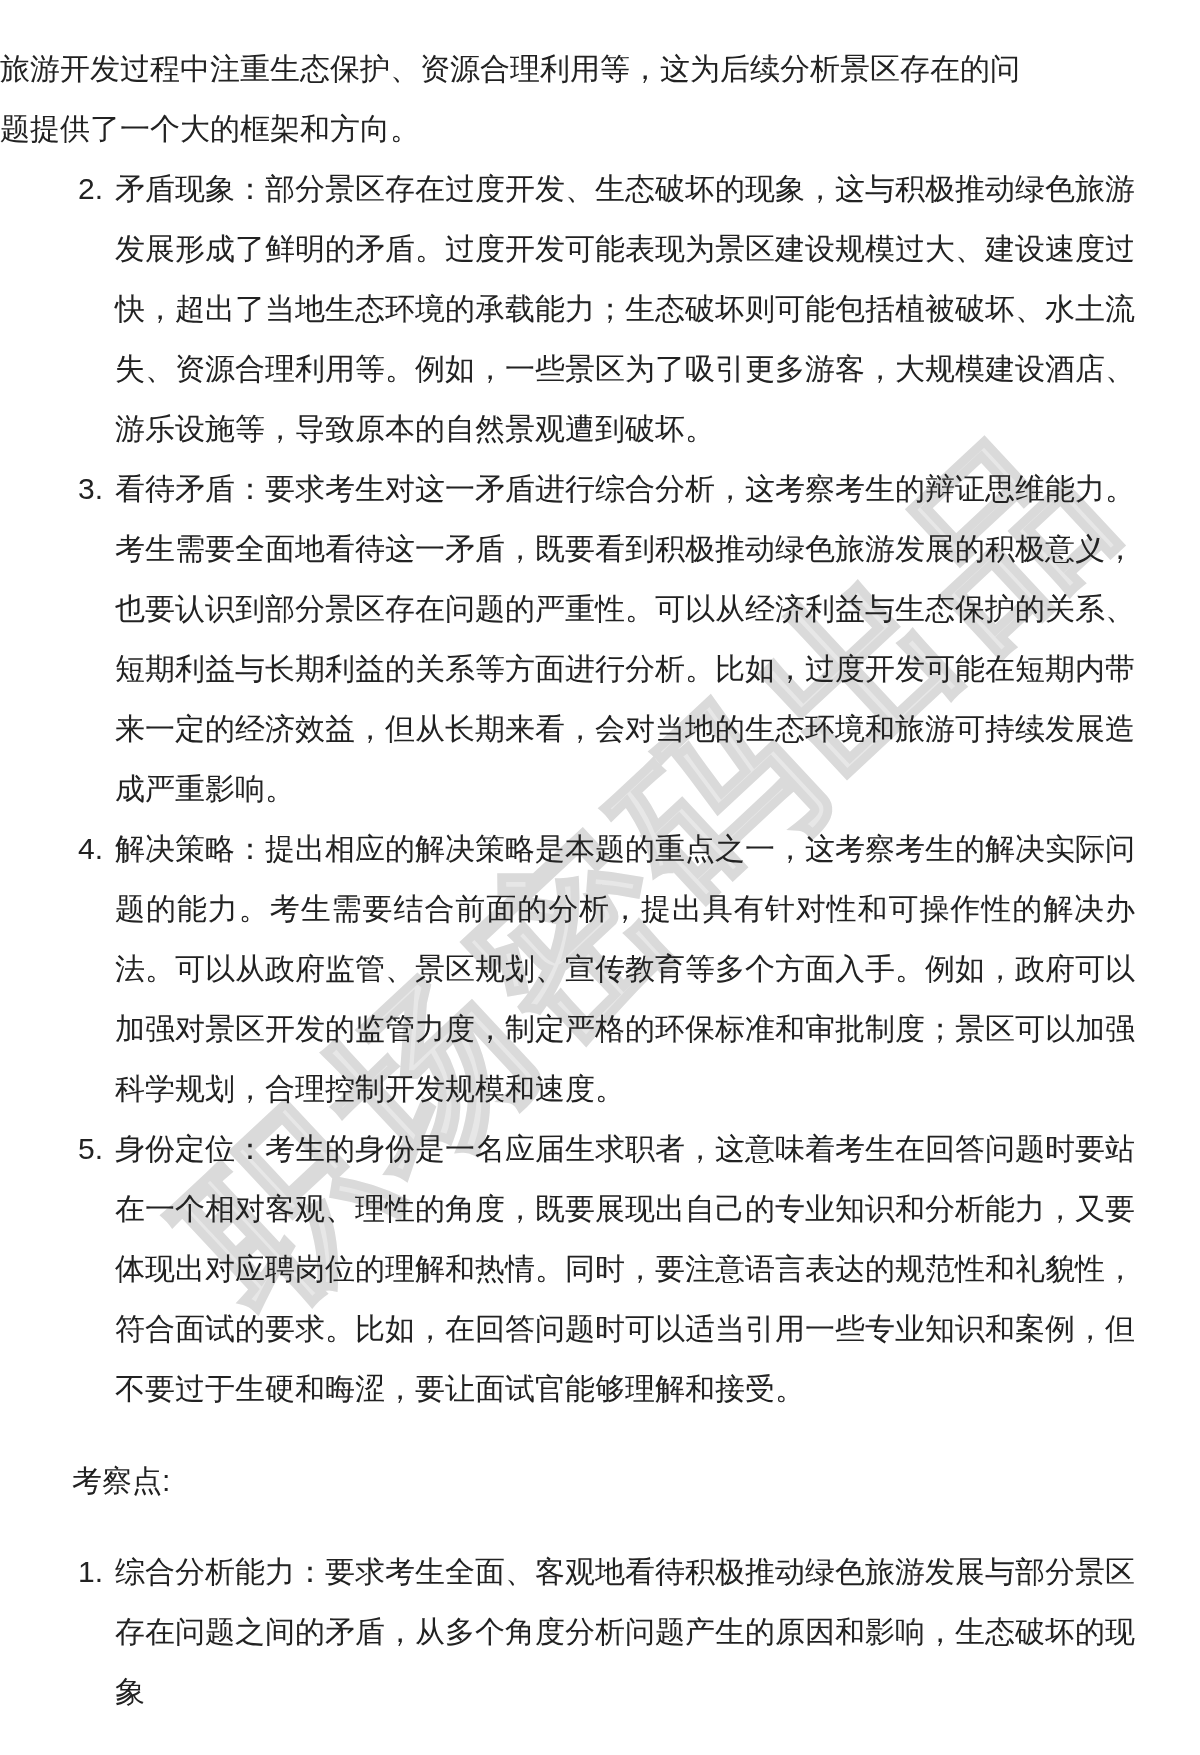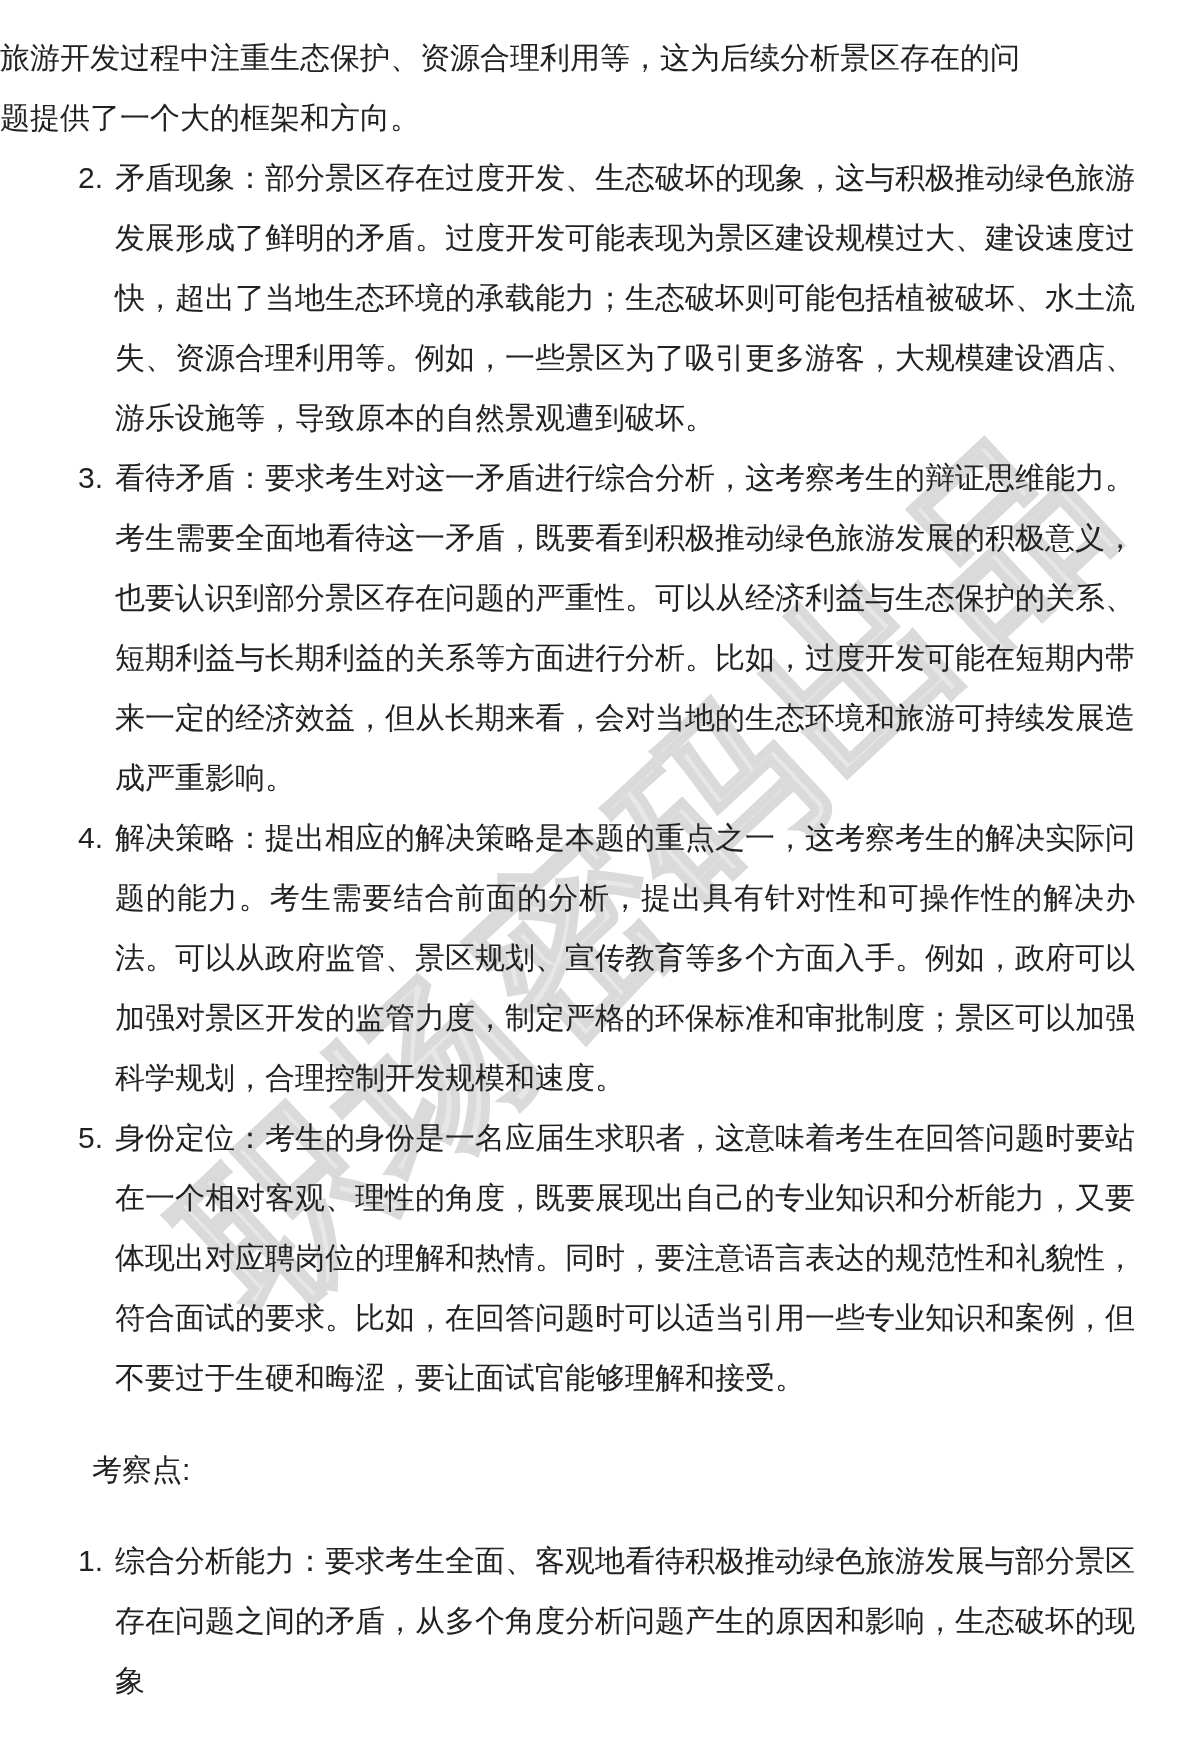--- a/index.html
+++ b/index.html
@@ -32,21 +32,21 @@
     white-space: nowrap;
     color: #e7e7e7;
     -webkit-text-stroke: 3px #dadada;
     z-index: 0;
     user-select: none;
     pointer-events: none;
   }
   .content {
     position: relative;
     z-index: 1;
-    padding-top: 28px;
+    padding-top: 39px;
     font-size: 30px;
     line-height: 60px;
     color: #222222;
   }
   .content p { margin: 0; }
   .para-continuation {
     margin: 0 65px 0 115px;
     width: 1020px;
     text-align: justify;
     word-break: break-all;
@@ -58,21 +58,21 @@
   .list-item .num {
     flex: 0 0 37px;
     width: 37px;
   }
   .list-item .txt {
     width: 1020px;
     text-align: justify;
     word-break: break-all;
   }
   .section-label {
-    margin-left: 92px;
+    margin-left: 72px;
     margin-top: 32px;
   }
   .exam-item {
     margin-top: 31px;
   }
   .footer {
     margin-top: 6px;
     line-height: 34px;
     text-align: center;
     text-indent: 36px;

